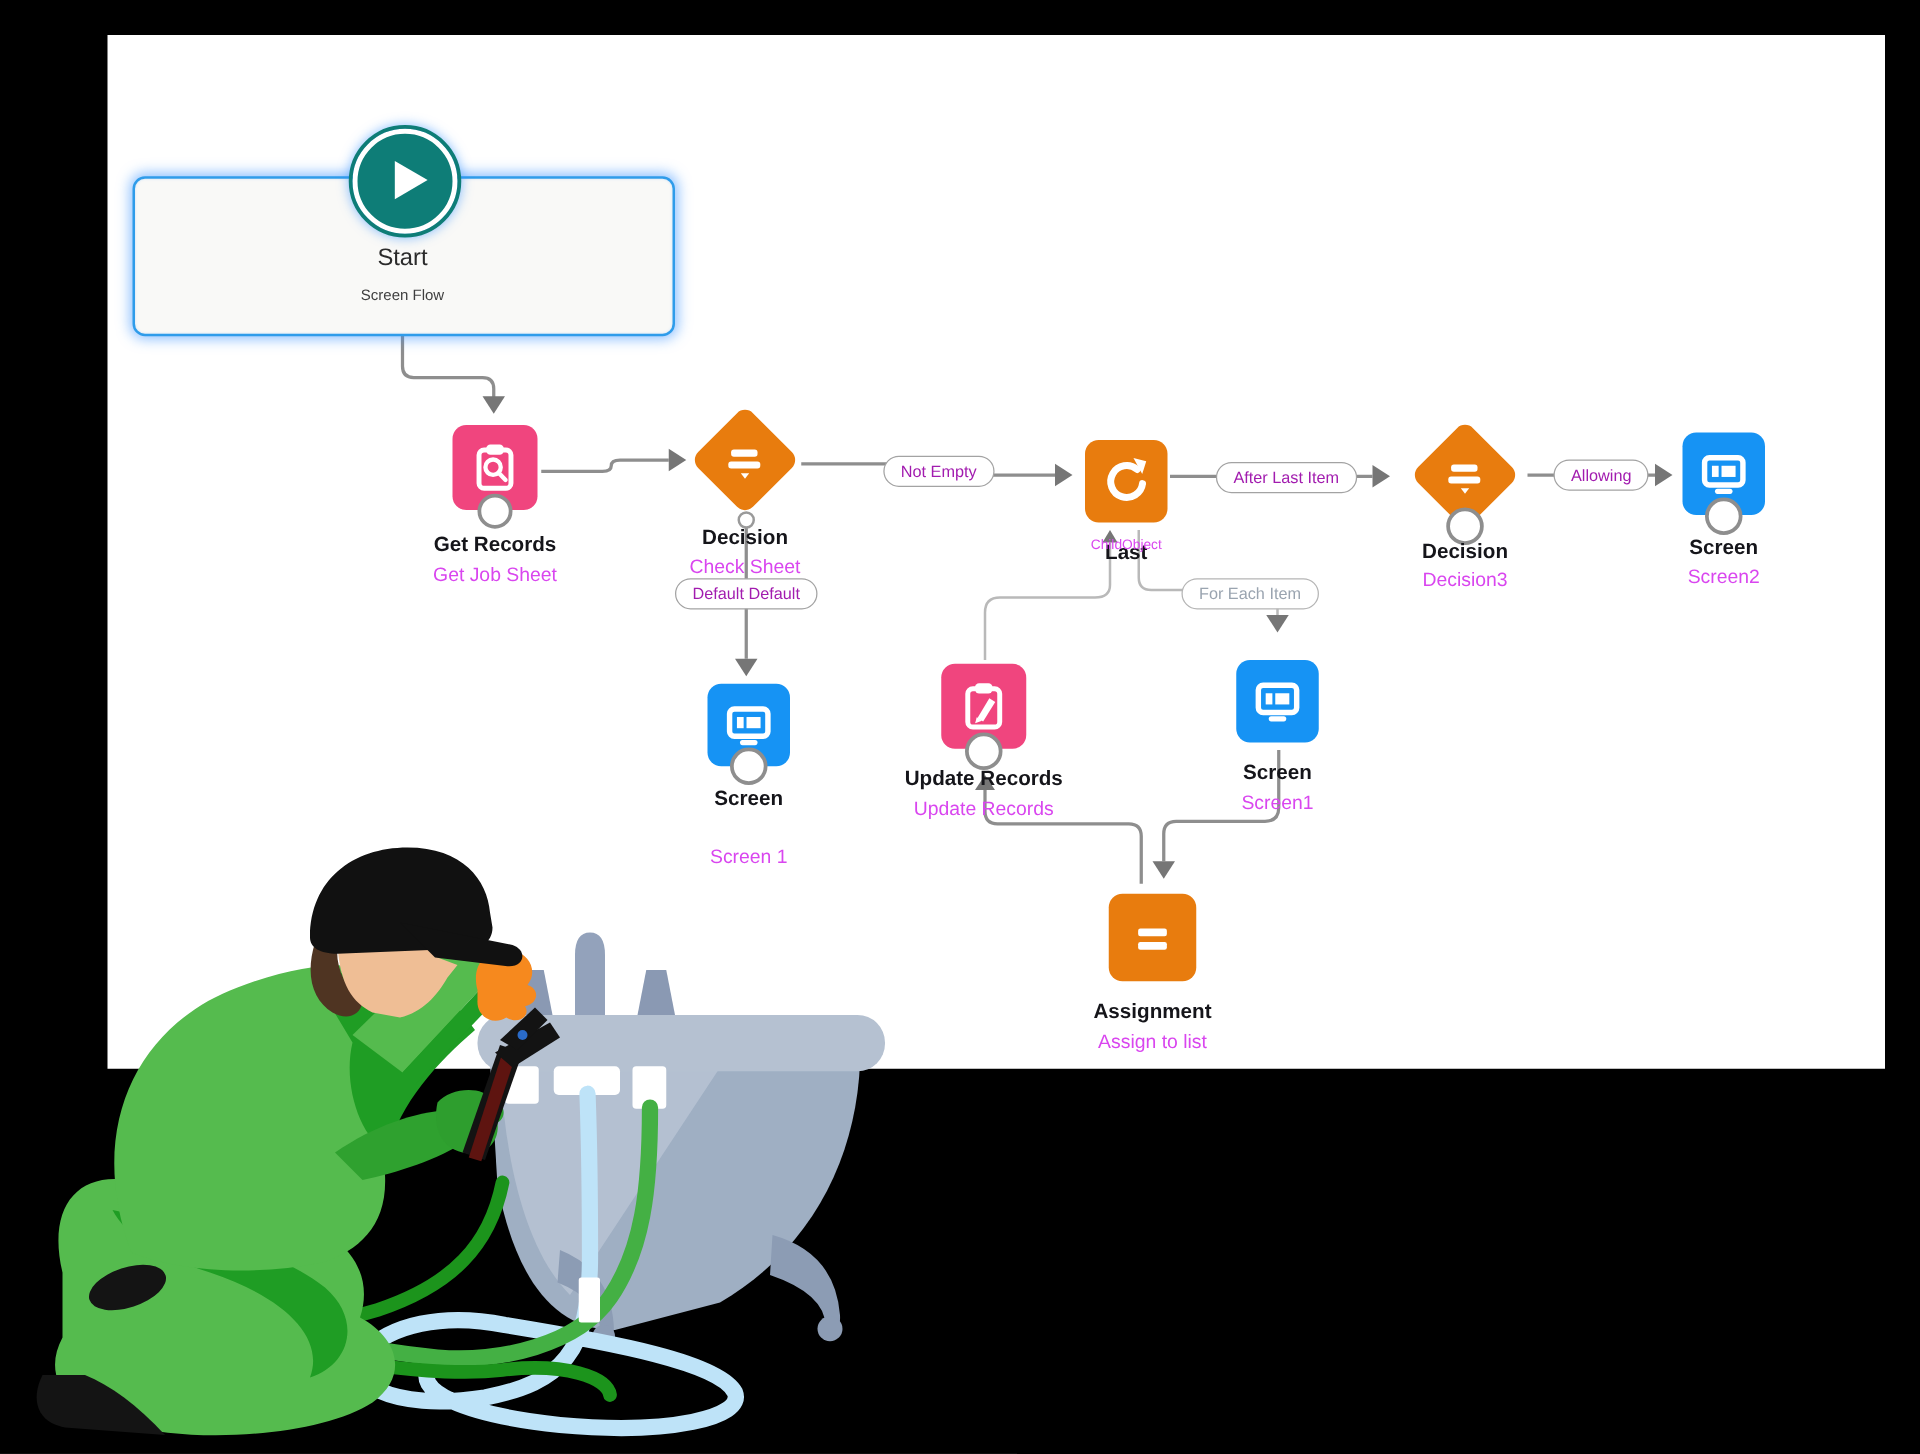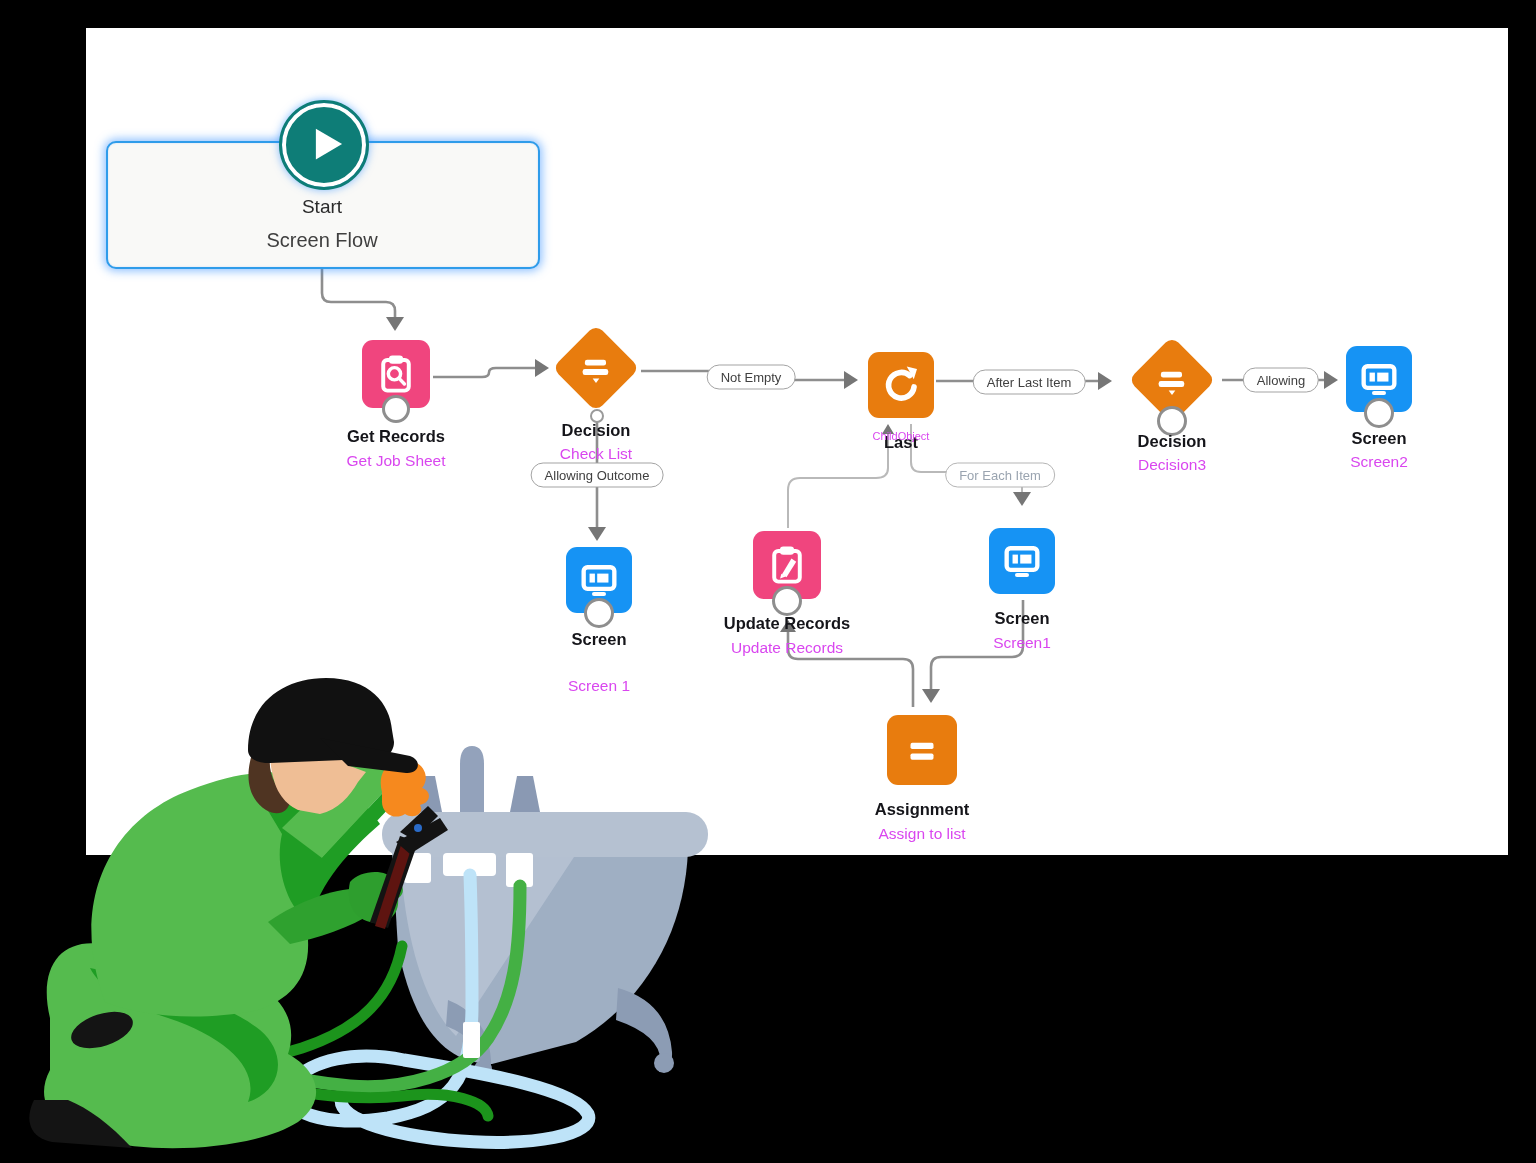--- a/index.html
+++ b/index.html
@@ -21,30 +21,30 @@
   .diamond>svg{transform:rotate(-45deg);}
   .handle{position:absolute;transform:translate(-50%,-50%);background:#fff;border:3.2px solid #8e8e8e;
     border-radius:50%;z-index:4;}
   .dot{position:absolute;transform:translate(-50%,-50%);background:#fff;border:2.4px solid #9a9a9a;
     border-radius:50%;z-index:4;}
   .ntitle{position:absolute;transform:translateX(-50%);white-space:nowrap;z-index:5;
     font-size:16.5px;font-weight:bold;color:#15151a;text-align:left;}
   .nsub{position:absolute;transform:translateX(-50%);white-space:nowrap;z-index:5;
     font-size:15.5px;color:#d946ef;text-align:center;}
   .pill{position:absolute;transform:translate(-50%,-50%);background:#ffffff;border:1.6px solid #a3a3a3;
-    border-radius:999px;padding:4px 13px;font-size:13px;color:#404040;white-space:nowrap;z-index:3;}
+    border-radius:999px;padding:4px 13px;font-size:13px;color:#a21caf;white-space:nowrap;z-index:3;}
   .pill.faded{color:#9aa4b0;border-color:#b5b5b5;}
   
   #start-box{position:absolute;left:106px;top:141px;width:430px;height:124px;background:#f9f9f7;
     border:2.6px solid #2f9cea;border-radius:10px;z-index:3;
     box-shadow:0 0 10px 2px rgba(47,141,255,.55), inset 0 0 2px rgba(47,141,255,.25);}
   #start-title{position:absolute;left:322px;top:196px;transform:translateX(-50%);
     font-size:19px;color:#2b2b2b;z-index:5;}
   #start-sub{position:absolute;left:322px;top:229px;transform:translateX(-50%);
-    font-size:20px;color:#3f3f3f;z-index:5;}
+    font-size:12px;color:#3f3f3f;z-index:5;}
   #play-btn{position:absolute;left:282px;top:103px;width:84px;height:84px;border-radius:50%;
     background:#0e7d77;border:4px solid #ffffff;box-sizing:border-box;z-index:6;
     outline:3px solid #0e7d77;box-shadow:0 0 9px 3px rgba(47,141,255,.6);
     display:flex;align-items:center;justify-content:center;}
   #illustration{position:absolute;left:20px;top:670px;width:700px;height:493px;z-index:7;}
 </style>
 </head>
 <body>
 
 <div id="stage">
@@ -106,22 +106,22 @@
 
   <div class="diamond" style="left:596px;top:368px;width:62px;height:62px;">
     <svg width="40" height="40" viewBox="0 0 36 36">
       <rect x="8" y="10.5" width="19" height="5.2" rx="2" fill="#fff"></rect>
       <rect x="6" y="19" width="23" height="5.2" rx="2" fill="#fff"></rect>
       <polygon points="15,27.5 21,27.5 18,31.5" fill="#fff"></polygon>
     </svg>
   </div>
   <div class="dot" style="left:597px;top:416px;width:10px;height:10px;"></div>
   <div class="ntitle" style="left:596px;top:421px;">Decision</div>
-  <div class="nsub" style="left:596px;top:445px;">Check List</div>
-  <div class="pill" style="left:597px;top:475px;">Allowing Outcome</div>
+  <div class="nsub" style="left:596px;top:445px;">Check Sheet</div>
+  <div class="pill" style="left:597px;top:475px;">Default Default</div>
 
   <div class="icon-sq blue" style="left:599px;top:580px;width:66px;height:66px;">
     <svg width="46" height="46" viewBox="0 0 36 36">
       <rect x="6" y="8" width="24" height="17" rx="3" fill="none" stroke="#fff" stroke-width="3.4"></rect>
       <rect x="10.6" y="13" width="4.2" height="7" fill="#fff"></rect>
       <rect x="16.6" y="13" width="8.8" height="7" fill="#fff"></rect>
       <rect x="12.5" y="27.4" width="11" height="3.2" rx="1.6" fill="#fff"></rect>
     </svg>
   </div>
   <div class="handle" style="left:599px;top:613px;width:24px;height:24px;"></div>

